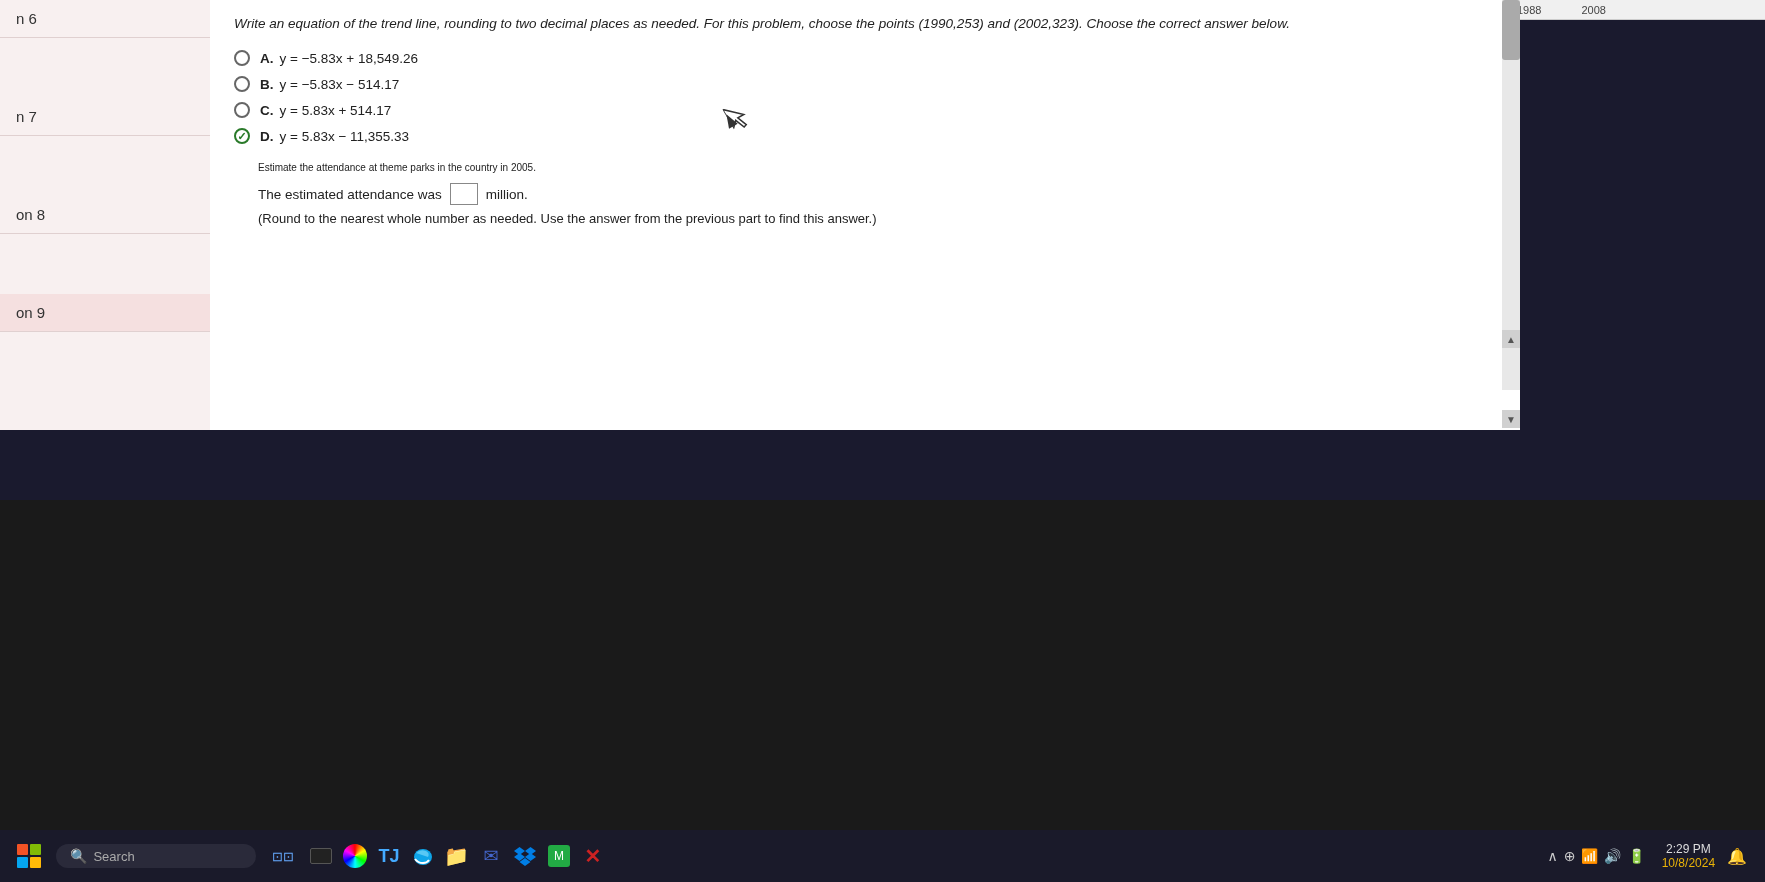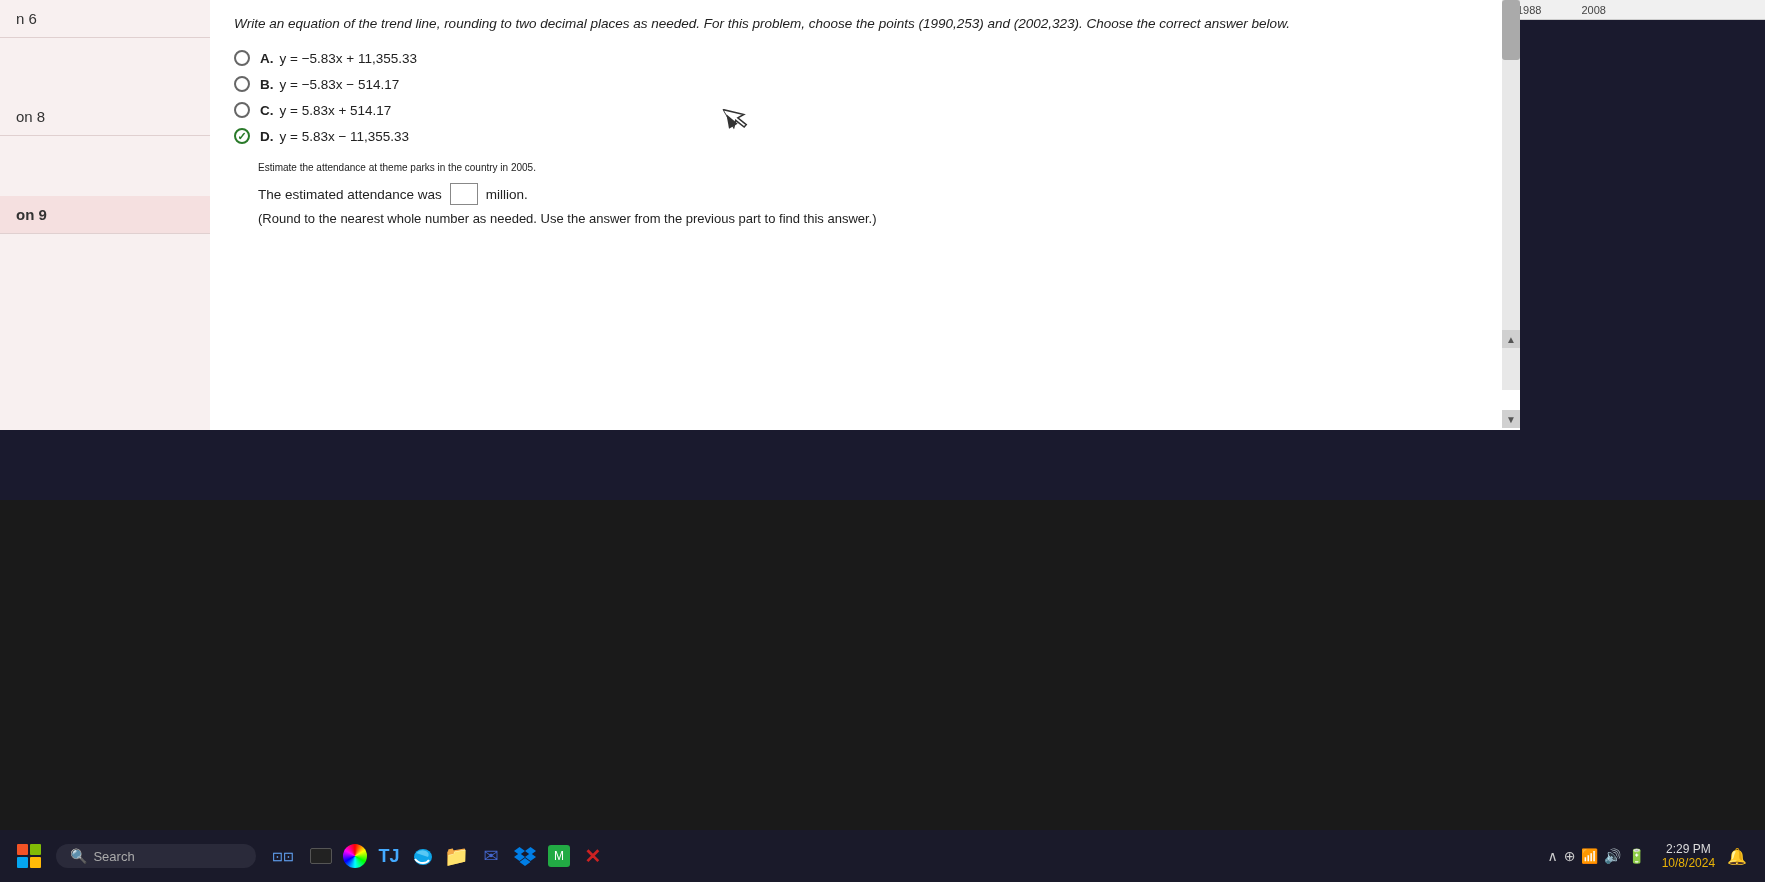--- a/index.html
+++ b/index.html
@@ -453,37 +453,40 @@
     <span style="margin-left:300px;">1988</span>
     <span>2008</span>
   </div>
 </div>
 
 <div class="sidebar">
   <div class="sidebar-item">
     <span>n 6</span>
   </div>
   <div class="sidebar-item" style="margin-top:60px;">
+    <span>n 7</span>
+  </div>
+  <div class="sidebar-item" style="margin-top:60px;">
     <span>on 8</span>
   </div>
-  <div class="sidebar-item active" style="margin-top:60px;font-weight:bold;">
+  <div class="sidebar-item active" style="margin-top:60px;">
     <span>on 9</span>
   </div>
 </div>
 
 <div class="main-content">
 
   <div class="question-area">
     <p class="question-text">Write an equation of the trend line, rounding to two decimal places as needed. For this problem, choose the points (1990,253) and (2002,323). Choose the correct answer below.</p>
 
     <ul class="options-list">
       <li class="option-item">
         <div class="radio-circle"></div>
         <span class="option-label">A.</span>
-        <span>y = −5.83x + 11,355.33</span>
+        <span>y = −5.83x + 18,549.26</span>
       </li>
       <li class="option-item">
         <div class="radio-circle"></div>
         <span class="option-label">B.</span>
         <span>y = −5.83x − 514.17</span>
       </li>
       <li class="option-item">
         <div class="radio-circle"></div>
         <span class="option-label">C.</span>
         <span>y = 5.83x + 514.17</span>

